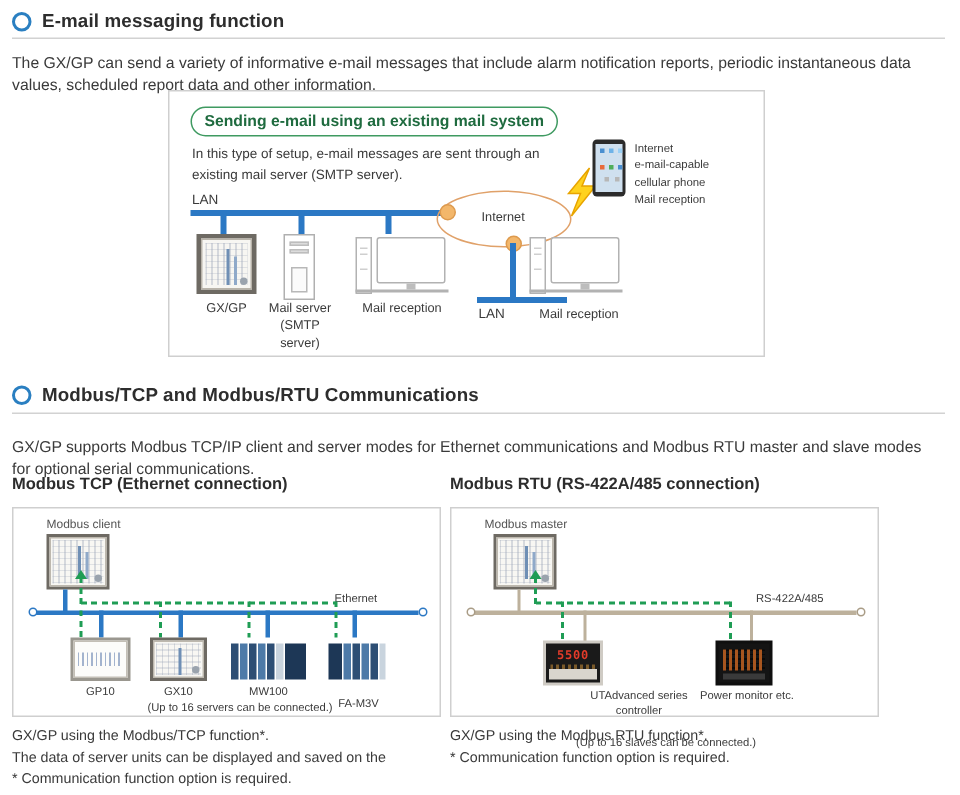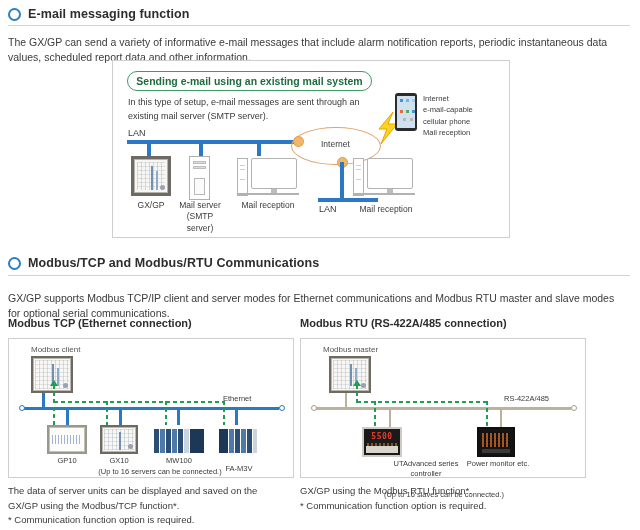--- a/index.html
+++ b/index.html
@@ -602,22 +602,22 @@
         <div class="dots"></div>
         <div class="strip"></div>
       </div>
     </div>
     <div class="dev-cap" style="left:164px; top:120px; width:66px;">Power monitor etc.</div>
 
     <div class="dev-cap" style="left:58px; top:131px; width:170px;margin-top:20px;">(Up to 16 slaves can be connected.)</div>
   </div>
 
   <div class="bottom-note" style="left:8px; top:484px; width:284px;">
+    <div>GX/GP using the Modbus/TCP function*.</div>
     <div>The data of server units can be displayed and saved on the</div>
-    <div>GX/GP using the Modbus/TCP function*.</div>
     <div>* Communication function option is required.</div>
   </div>
   <div class="bottom-note" style="left:300px; top:484px; width:290px;">
     <div>GX/GP using the Modbus RTU function*.</div>
     <div>* Communication function option is required.</div>
   </div>
 
 </div>
 
 </body></html>

